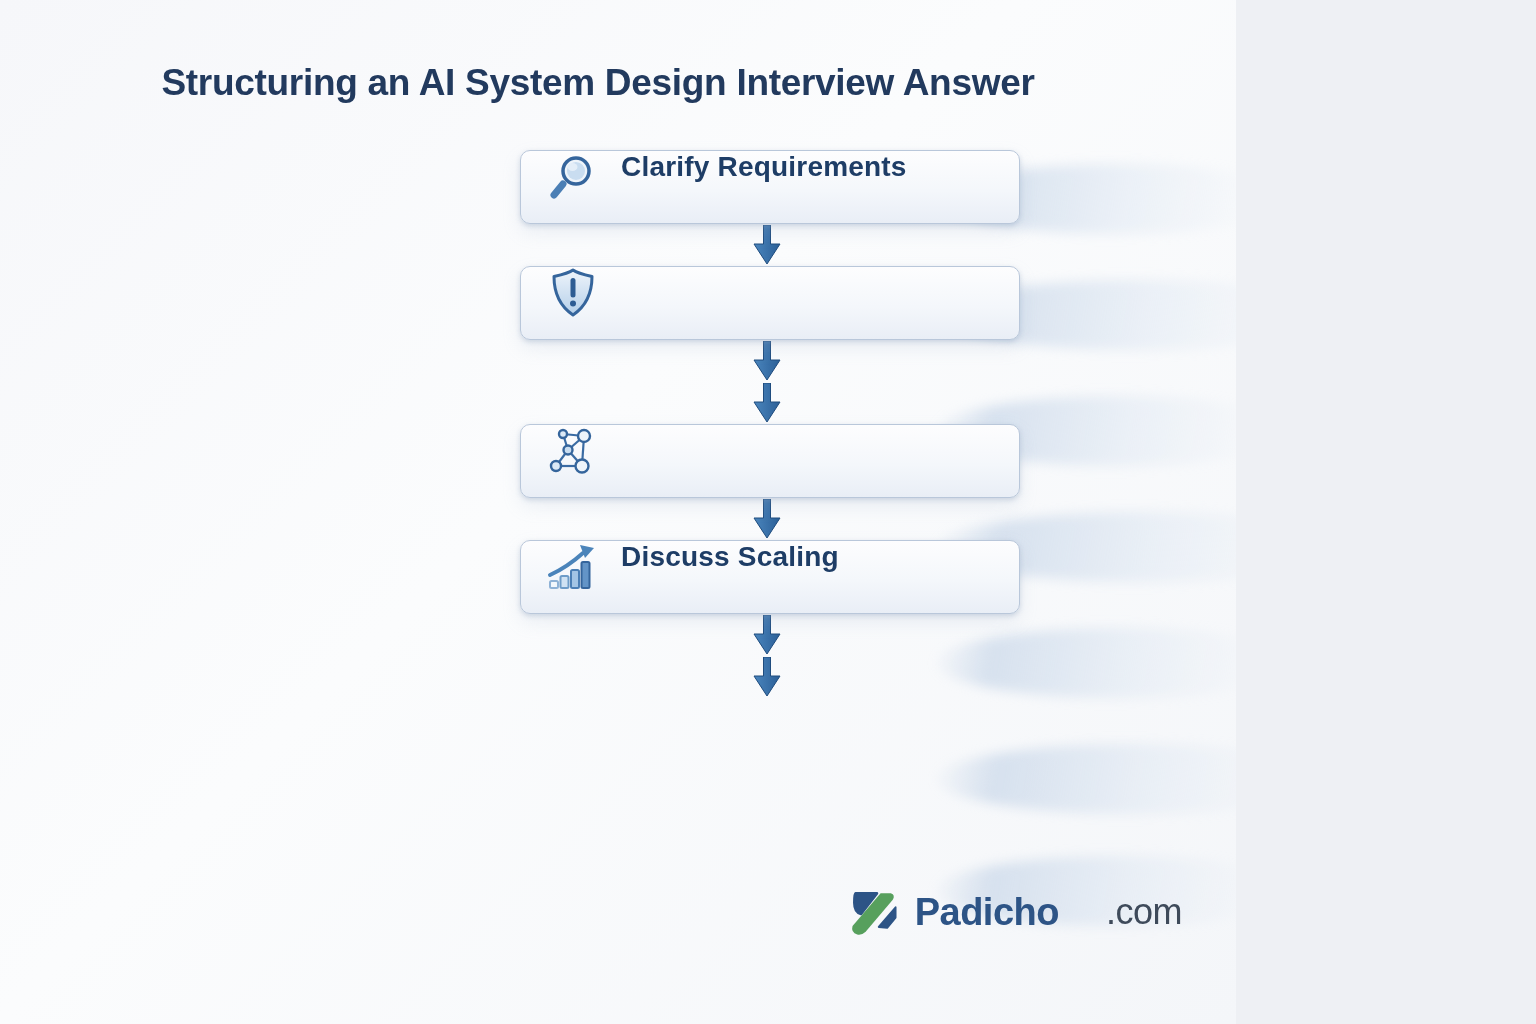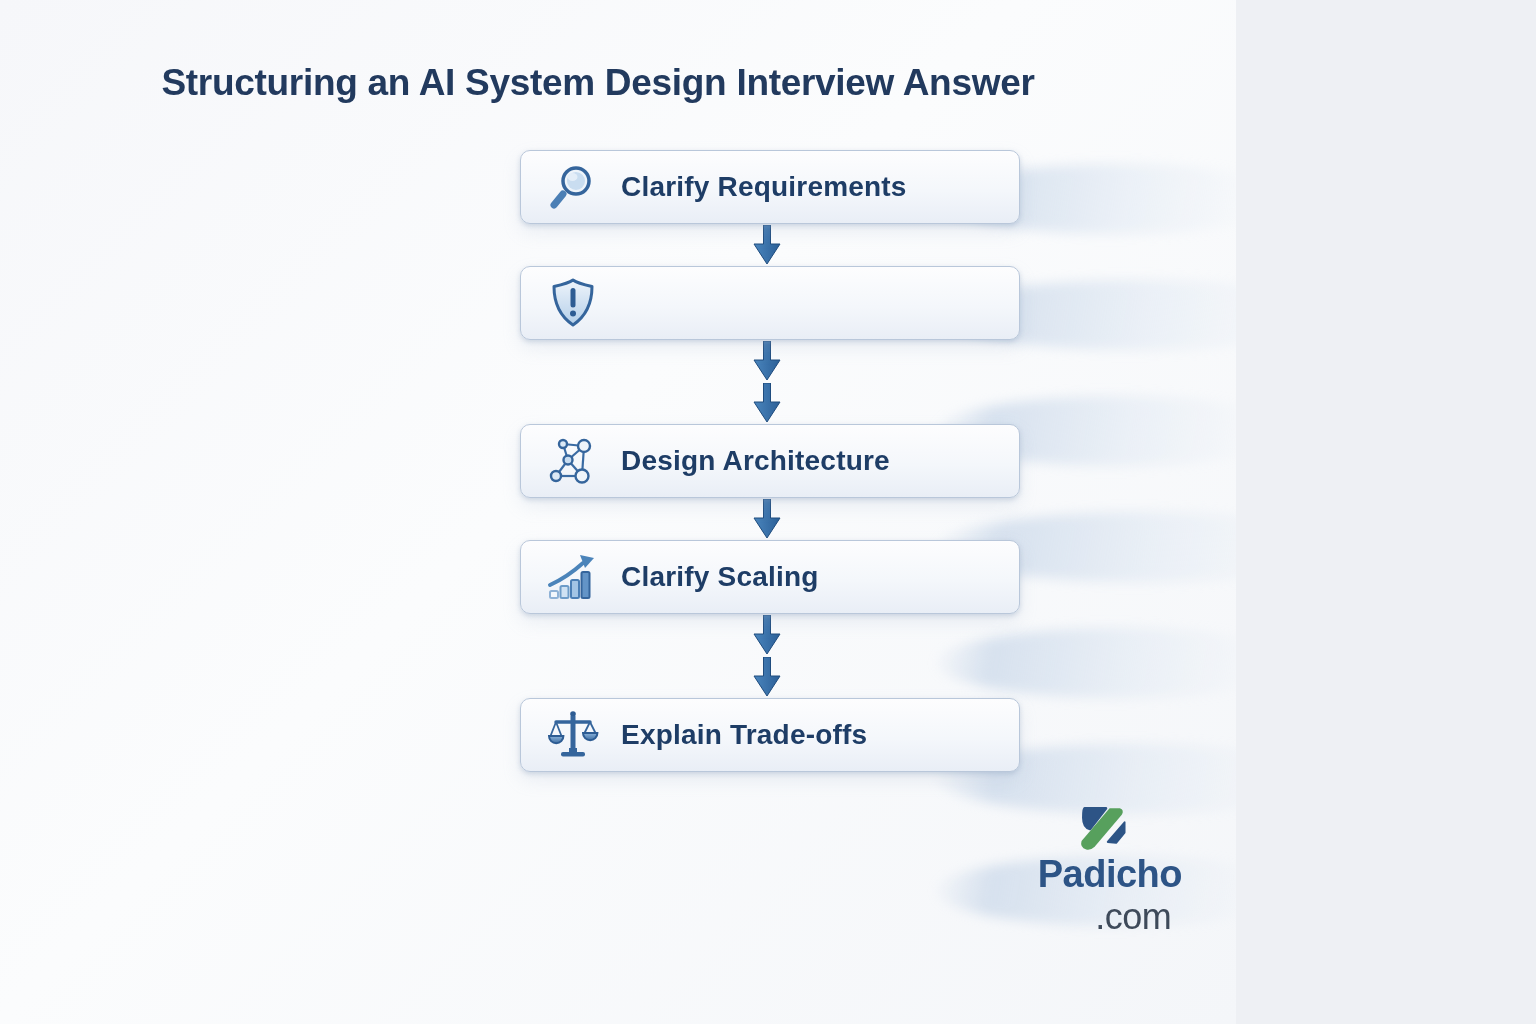--- a/index.html
+++ b/index.html
@@ -59,21 +59,20 @@
     flex-direction: column;
     align-items: center;
   }
   .step {
     position: relative;
     z-index: 2;
     width: 500px;
     height: 74px;
     box-sizing: border-box;
     display: flex;
-    align-items: center;
     border: 1.5px solid #b9c7da;
     border-radius: 10px;
     background: linear-gradient(180deg, #fdfdfe 0%, #f4f7fb 55%, #e9eef6 100%);
     box-shadow: 0 2px 5px rgba(125,148,180,0.30), 0 8px 18px rgba(160,180,205,0.18);
     margin-left: 6px;
   }
   .step .icon {
     width: 52px;
     height: 52px;
     flex: none;
@@ -97,21 +96,20 @@
     justify-content: center;
   }
   .arrow-row svg { display: block; }
 
   .brand {
     position: absolute;
     right: 54px;
     bottom: 86px;
     display: flex;
     align-items: center;
-    flex-direction: column;
   }
   .brand .mark { width: 58px; height: 52px; margin-right: 11px; }
   .brand .name { font-size: 38px; font-weight: 700; color: #2d5486; letter-spacing: -0.5px; }
   .brand .domain { font-size: 36px; font-weight: 400; color: #3e4a5a; letter-spacing: -0.5px; margin-left: 47px; }
 
   .defs-holder { position: absolute; width: 0; height: 0; overflow: hidden; }
 </style>
 </head>
 <body>
 
@@ -206,69 +204,52 @@
             <line x1="35" y1="41" x2="37" y2="11"></line>
             <line x1="21" y1="25" x2="35" y2="41"></line>
           </g>
           <circle cx="16" cy="9" r="4" fill="#dce9f6" stroke="#35659c" stroke-width="2.4"></circle>
           <circle cx="37" cy="11" r="6" fill="#eef4fa" stroke="#35659c" stroke-width="2.4"></circle>
           <circle cx="21" cy="25" r="4.5" fill="#c9ddf0" stroke="#35659c" stroke-width="2.4"></circle>
           <circle cx="9" cy="41" r="5" fill="#dce9f6" stroke="#35659c" stroke-width="2.4"></circle>
           <circle cx="35" cy="41" r="6.5" fill="#eef4fa" stroke="#35659c" stroke-width="2.4"></circle>
         </svg>
       </span>
-      <span class="label">Design Architecture</span>
     </div>
     <div class="arrow-row">
       <svg width="30" height="40" viewBox="0 0 30 40">
         <path d="M11.5 0 h7 v19 h9.5 L15 39 L2 19 h9.5 Z" fill="url(#gArrow)" stroke="#1f4c7e" stroke-width="1"></path>
       </svg>
     </div>
 
     <div class="step">
       <span class="icon">
         <svg viewBox="0 0 52 52">
           <rect x="3" y="40" width="8" height="7" rx="1.5" fill="#f2f7fc" stroke="#8fb2d6" stroke-width="2"></rect>
           <rect x="13.5" y="35" width="8" height="12" rx="1.5" fill="#cfe2f3" stroke="#6d9cc8" stroke-width="2"></rect>
           <rect x="24" y="29" width="8" height="18" rx="1.5" fill="#a3c5e5" stroke="#4b7fb5" stroke-width="2"></rect>
           <rect x="34.5" y="21" width="8" height="26" rx="1.5" fill="#6394c7" stroke="#35659c" stroke-width="2"></rect>
           <path d="M3 34 C 14 29 26 21 36 12" fill="none" stroke="#4b84ba" stroke-width="4" stroke-linecap="round"></path>
           <polygon points="33,4 47,7 38,17" fill="#4b84ba"></polygon>
         </svg>
       </span>
-      <span class="label">Clarify Scaling</span>
-    </div>
-    <div class="arrow-row">
-      <svg width="30" height="40" viewBox="0 0 30 40">
-        <path d="M11.5 0 h7 v19 h9.5 L15 39 L2 19 h9.5 Z" fill="url(#gArrow)" stroke="#1f4c7e" stroke-width="1"></path>
-      </svg>
-    </div>
-
-    <div class="arrow-row">
-      <svg width="30" height="40" viewBox="0 0 30 40">
-        <path d="M11.5 0 h7 v19 h9.5 L15 39 L2 19 h9.5 Z" fill="url(#gArrow)" stroke="#1f4c7e" stroke-width="1"></path>
-      </svg>
-    </div>
-
-    <div class="step">
-      <span class="icon">
-        <svg viewBox="0 0 52 52">
-          <circle cx="26" cy="5" r="2.8" fill="#2d5c93"></circle>
-          <line x1="26" y1="7" x2="26" y2="42" stroke="#35659c" stroke-width="5"></line>
-          <line x1="9" y1="13" x2="43" y2="13" stroke="#35659c" stroke-width="3.4" stroke-linecap="round"></line>
-          <path d="M9 13 L3.5 27 M9 13 L14.5 27" fill="none" stroke="#35659c" stroke-width="1.8"></path>
-          <path d="M2 27 A 7.2 7.2 0 0 0 16.4 27 Z" fill="url(#gPan)" stroke="#2d5c93" stroke-width="2"></path>
-          <path d="M43 13 L37.5 24 M43 13 L48.5 24" fill="none" stroke="#35659c" stroke-width="1.8"></path>
-          <path d="M36 24 A 7.2 7.2 0 0 0 50.4 24 Z" fill="url(#gPan)" stroke="#2d5c93" stroke-width="2"></path>
-          <rect x="22" y="39" width="8" height="5" fill="#35659c"></rect>
-          <rect x="14" y="43" width="24" height="4.5" rx="2" fill="#35659c"></rect>
-        </svg>
-      </span>
-      <span class="label">Explain Trade-offs</span>
-    </div>
+      <span class="label">Discuss Scaling</span>
+    </div>
+    <div class="arrow-row">
+      <svg width="30" height="40" viewBox="0 0 30 40">
+        <path d="M11.5 0 h7 v19 h9.5 L15 39 L2 19 h9.5 Z" fill="url(#gArrow)" stroke="#1f4c7e" stroke-width="1"></path>
+      </svg>
+    </div>
+
+    <div class="arrow-row">
+      <svg width="30" height="40" viewBox="0 0 30 40">
+        <path d="M11.5 0 h7 v19 h9.5 L15 39 L2 19 h9.5 Z" fill="url(#gArrow)" stroke="#1f4c7e" stroke-width="1"></path>
+      </svg>
+    </div>
+
 
   </div>
 
   <div class="brand">
     <svg class="mark" viewBox="0 0 62 54">
       <path d="M10 7 H33 L16 29 Q9 27 9 17 Q9 7 10 7 Z" fill="#2d5486" stroke="#2d5486" stroke-width="3" stroke-linejoin="round"></path>
       <path d="M12 51 Q5 49 7 42 L37 7 H48 Q53 9 50 14 L21 48 Q17 52 12 51 Z" fill="#57a05d"></path>
       <path d="M35 43 L53 22 L53 33 L44 44 Z" fill="#2d5486" stroke="#2d5486" stroke-width="2" stroke-linejoin="round"></path>
     </svg>
     <span class="name">Padicho</span>

